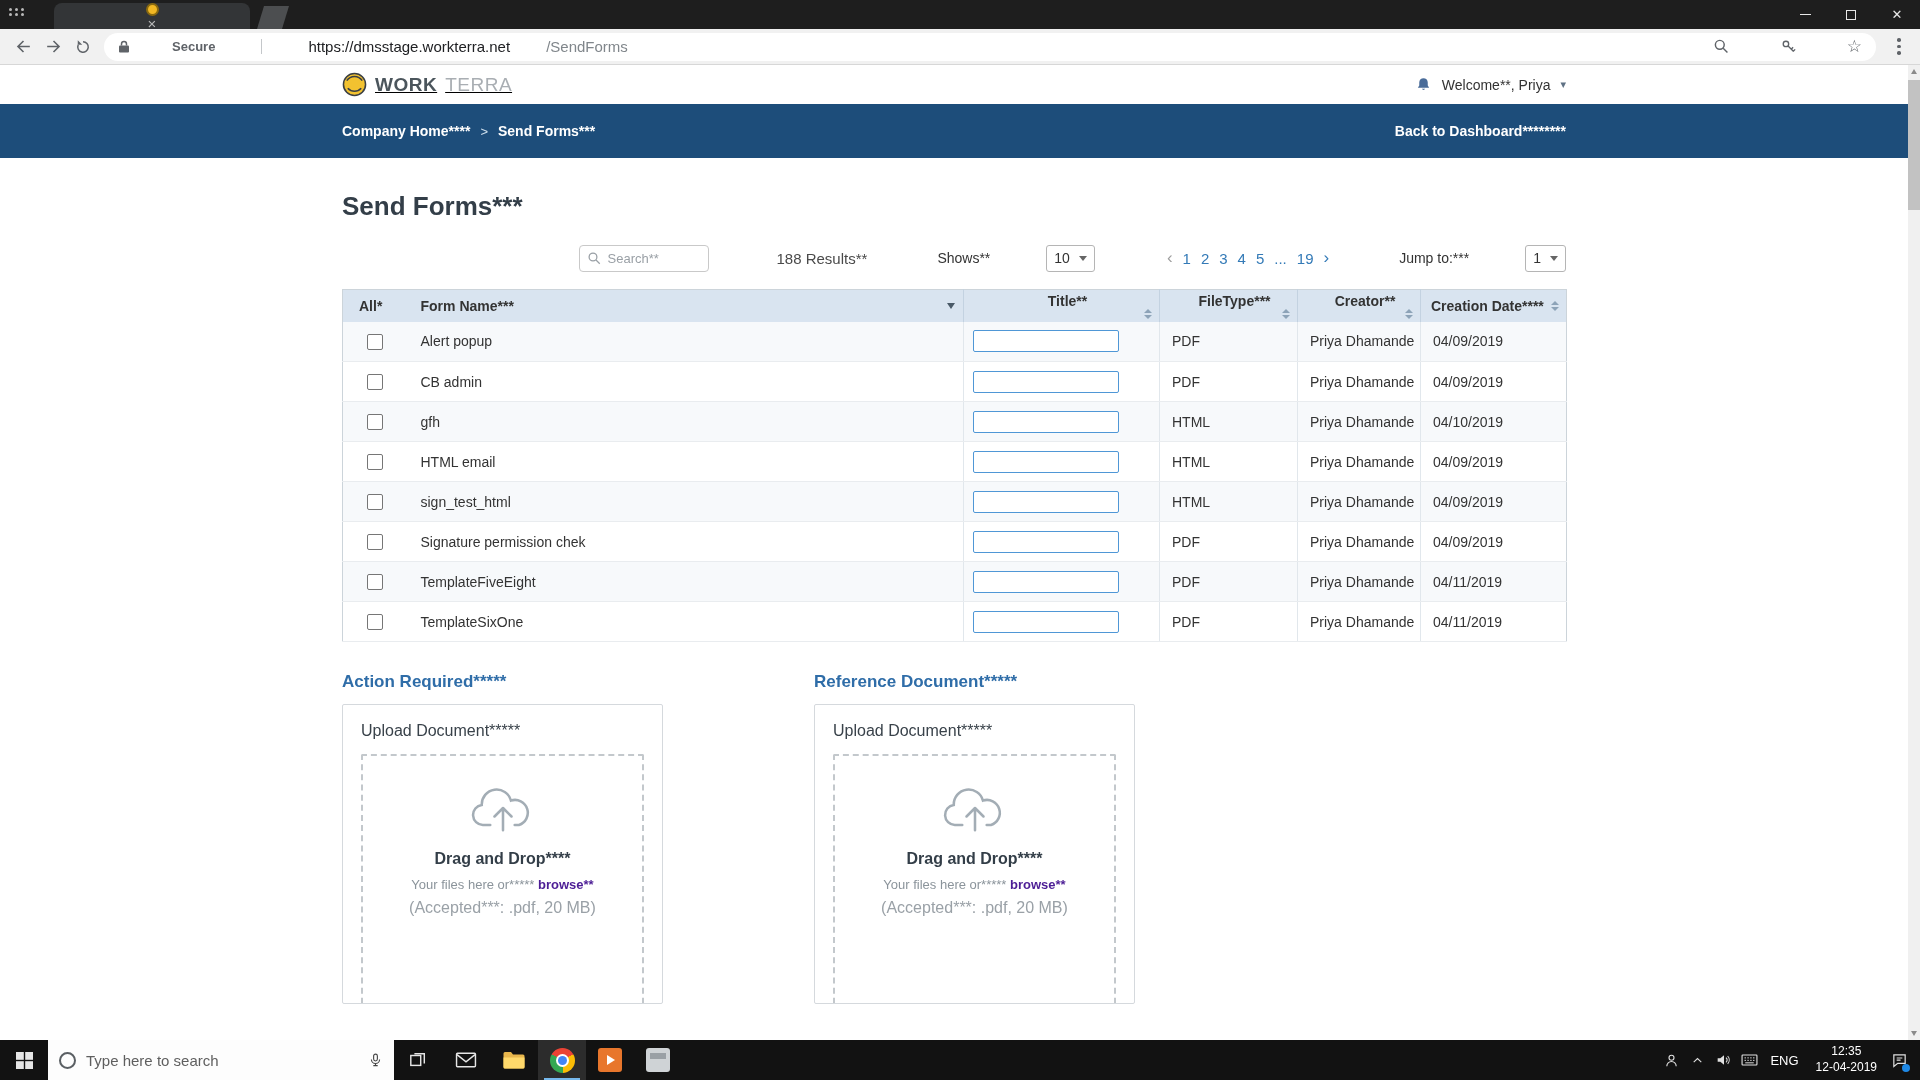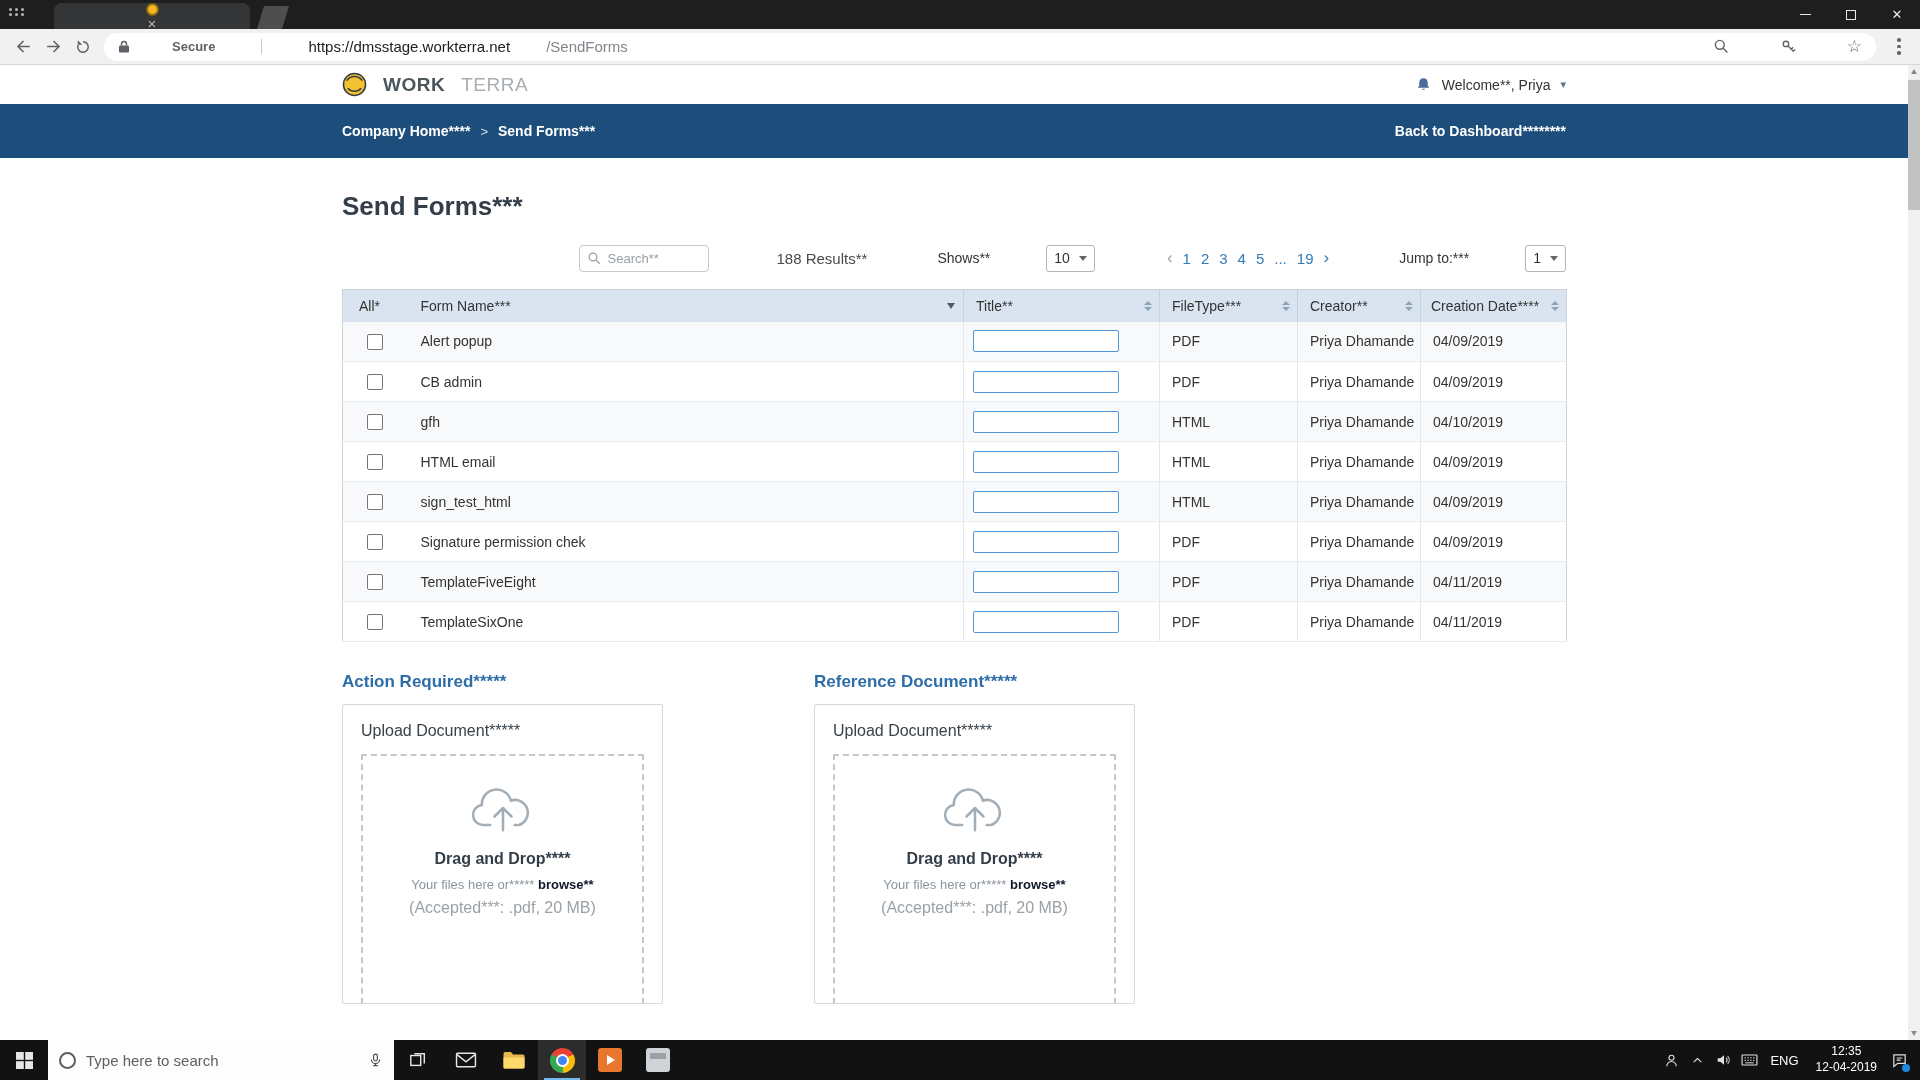--- a/index.html
+++ b/index.html
@@ -33,21 +33,21 @@
   .star-glyph { font-size:17px; color:#5f6368; line-height:1; }
   .menu-dots { width:26px; display:flex; flex-direction:column; align-items:center; gap:3px; margin-left:4px; }
   .menu-dots i { width:3.5px; height:3.5px; border-radius:50%; background:#5f6368; }
 
   
   .page { position:absolute; top:65px; left:0; right:12px; bottom:40px; background:#fff; overflow:hidden; }
   .container { width:1224px; margin:0 auto; }
 
   .site-header { height:39px; display:flex; align-items:center; background:#fff; }
   .site-header .container { display:flex; align-items:center; }
-  .logo { display:flex; align-items:center; gap:16px; }
+  .logo { display:flex; align-items:center; gap:8px;text-decoration:underline; }
   .logo-work { font-size:19px; font-weight:bold; color:#4b555c; letter-spacing:.5px; }
   .logo-terra { font-size:19px; color:#a9aeb3; letter-spacing:.5px; }
   .hdr-right { margin-left:auto; display:flex; align-items:center; gap:10px; }
   .welcome { font-size:14px; color:#333; }
   .chev-down { font-size:11px; color:#5f7184; }
 
   .bluebar { height:54px; background:#1d4d7a; display:flex; align-items:center; }
   .bluebar .container { display:flex; align-items:center; }
   .crumb { color:#fff; font-size:14px; font-weight:bold; }
   .crumb-sep { color:#cfe0ee; font-size:13px; margin:0 10px; }
@@ -67,48 +67,48 @@
   .fake-select { height:27px; border:1px solid #b5b5b5; border-radius:3px; background:#fff; display:flex; align-items:center; padding:0 7px; margin-left:8px; font-size:14px; color:#333; gap:9px; }
   .fake-select .arrow { width:0; height:0; border-left:4px solid transparent; border-right:4px solid transparent; border-top:5px solid #666; }
   .pager { display:flex; align-items:center; gap:10px; margin-left:24px; font-size:15px; }
   .pg { color:#337ab7; cursor:pointer; }
   .pg-prev { color:#9e9e9e; font-size:17px; }
   .pg-next { color:#337ab7; font-size:17px; }
   .pg-ellipsis { color:#337ab7; }
 
   table.grid { width:1224px; table-layout:fixed; border-collapse:collapse; margin-top:17px; border:1px solid #ccd4da; }
   .grid thead tr { height:32px; background:#d9e4f0; }
-  .grid th { font-size:14px; font-weight:normal; color:#333; text-align:left; }
+  .grid th { font-size:14px; font-weight:bold; color:#333; text-align:left; }
   .th-inner { display:flex; align-items:center; }
   .grid tbody tr { height:40px; }
   .grid tbody tr:nth-child(odd) { background:#f7f9fb; }
   .grid tbody tr:nth-child(even) { background:#fff; }
   .grid td { font-size:14px; color:#333; border-bottom:1px solid #e9ecef; }
   .grid td.col-b, .grid th.col-b { border-left:1px solid #e1e7ec; }
   .grid th.col-b { border-left-color:#c3d2e1; }
   .pad-l { padding-left:14px; }
-  .pad-m { padding-left:12px; }
+  .pad-m { padding-left:12px;flex-direction:column; }
   .col-all { text-align:center; }
   .checkbox { display:inline-block; width:16px; height:16px; border:1px solid #767676; border-radius:2px; background:#fff; vertical-align:middle; }
   .title-input { width:146px; height:22px; border:1.5px solid #4f97d6; border-radius:2px; margin-left:9px; outline:none; background:#fff; }
   .sort-desc { width:0; height:0; border-left:4.5px solid transparent; border-right:4.5px solid transparent; border-top:6px solid #4a5a68; margin-left:auto; margin-right:8px; }
   .sort-both { display:inline-flex; flex-direction:column; gap:2px; margin-left:auto; margin-right:7px; }
   .sort-both i { display:block; width:0; height:0; border-left:4px solid transparent; border-right:4px solid transparent; }
   .sort-both .up { border-bottom:4px solid #8da3b8; }
   .sort-both .dn { border-top:4px solid #8da3b8; }
 
   .sections { display:flex; margin-top:30px; }
   .section-a { width:472px; }
   .section-h { font-size:17px; font-weight:bold; color:#2f6da8; }
   .upload-card { width:321px; height:300px; border:1px solid #d5d9dd; border-radius:2px; background:#fff; margin-top:12px; padding:17px 18px; overflow:hidden; }
   .upload-title { font-size:16px; color:#39424a; }
   .dropzone { margin-top:14px; border:2px dashed #c3c8cc; border-radius:2px; text-align:center; padding:26px 10px 20px; height:260px; }
   .dz-main { font-size:16px; font-weight:bold; color:#333e48; margin-top:12px; }
   .dz-sub { font-size:13px; color:#8b949b; margin-top:9px; }
-  .dz-browse { color:#0f172a; font-weight:bold; }
+  .dz-browse { color:#4c1d95; font-weight:bold; }
   .dz-accept { font-size:16px; color:#9aa1a7; margin-top:7px; }
 
   
   .scrollbar { position:absolute; top:65px; right:0; bottom:40px; width:12px; background:#f0f0f0; display:flex; flex-direction:column; align-items:center; }
   .sb-up { margin-top:4px; width:0; height:0; border-left:3.5px solid transparent; border-right:3.5px solid transparent; border-bottom:5px solid #8a8a8a; }
   .sb-thumb { width:12px; height:130px; background:#c2c2c2; margin-top:6px; }
   .sb-dn { margin-top:auto; margin-bottom:4px; width:0; height:0; border-left:3.5px solid transparent; border-right:3.5px solid transparent; border-top:5px solid #8a8a8a; }
 
   
   .taskbar { position:absolute; left:0; right:0; bottom:0; height:40px; background:#121212; display:flex; align-items:stretch; }

